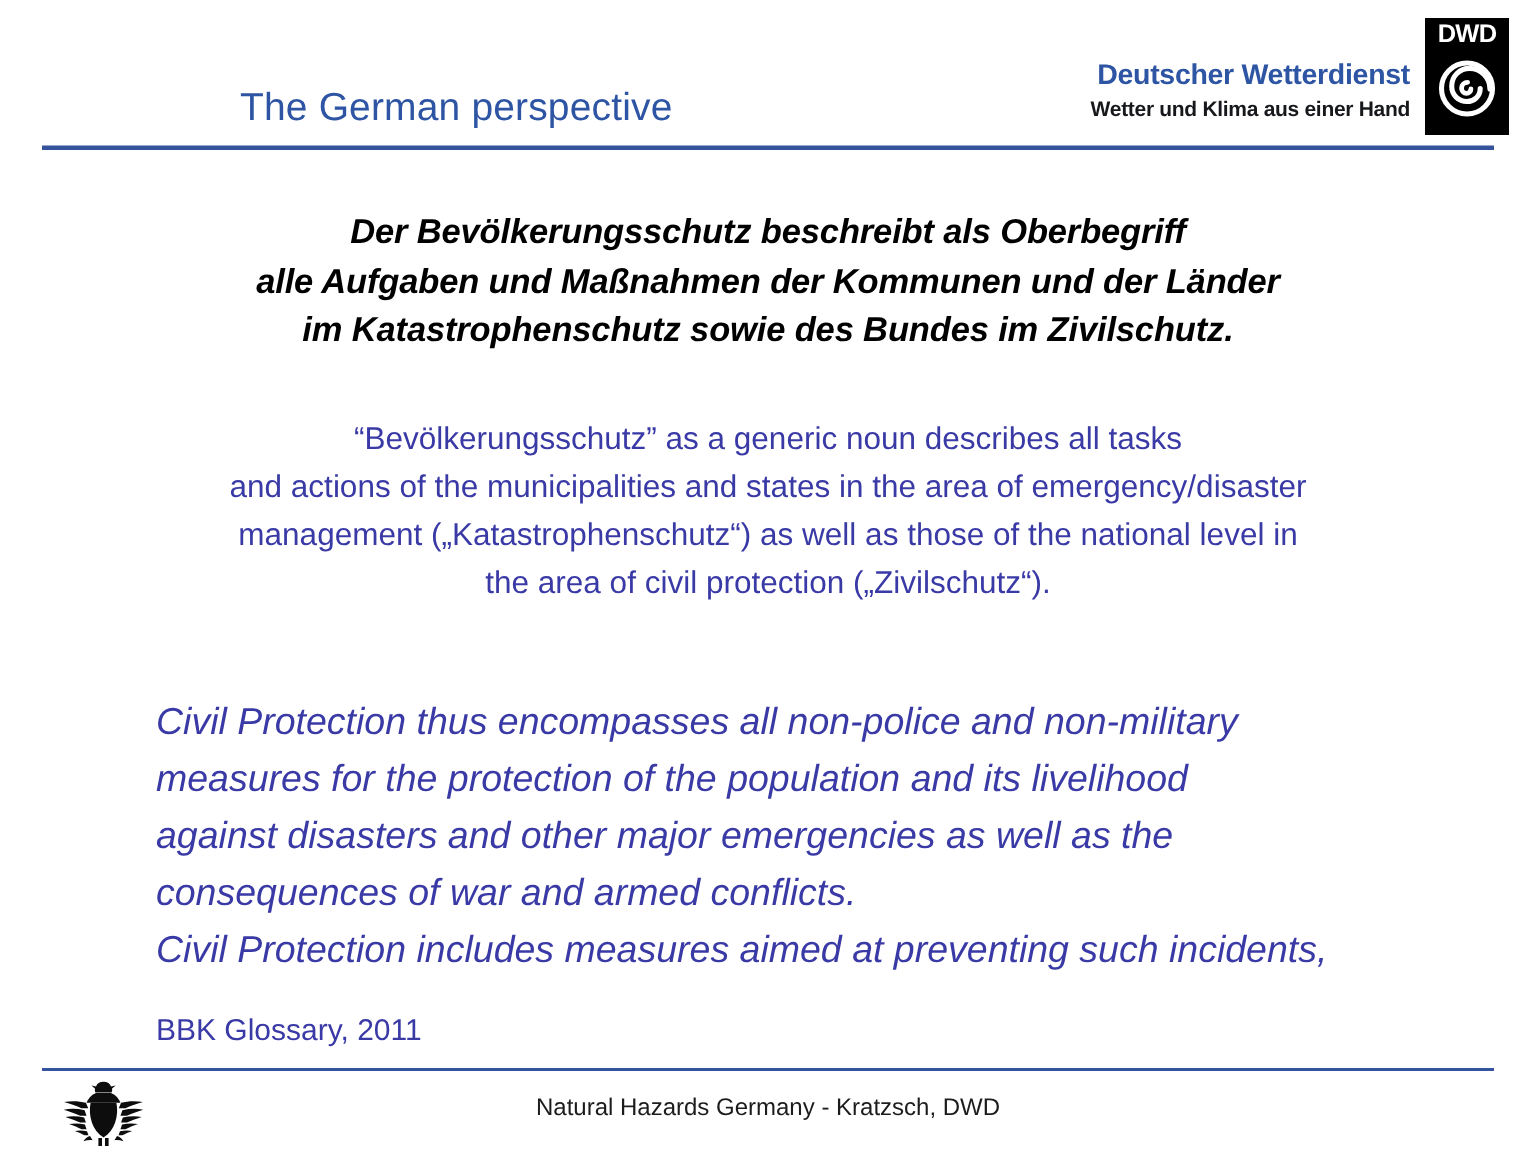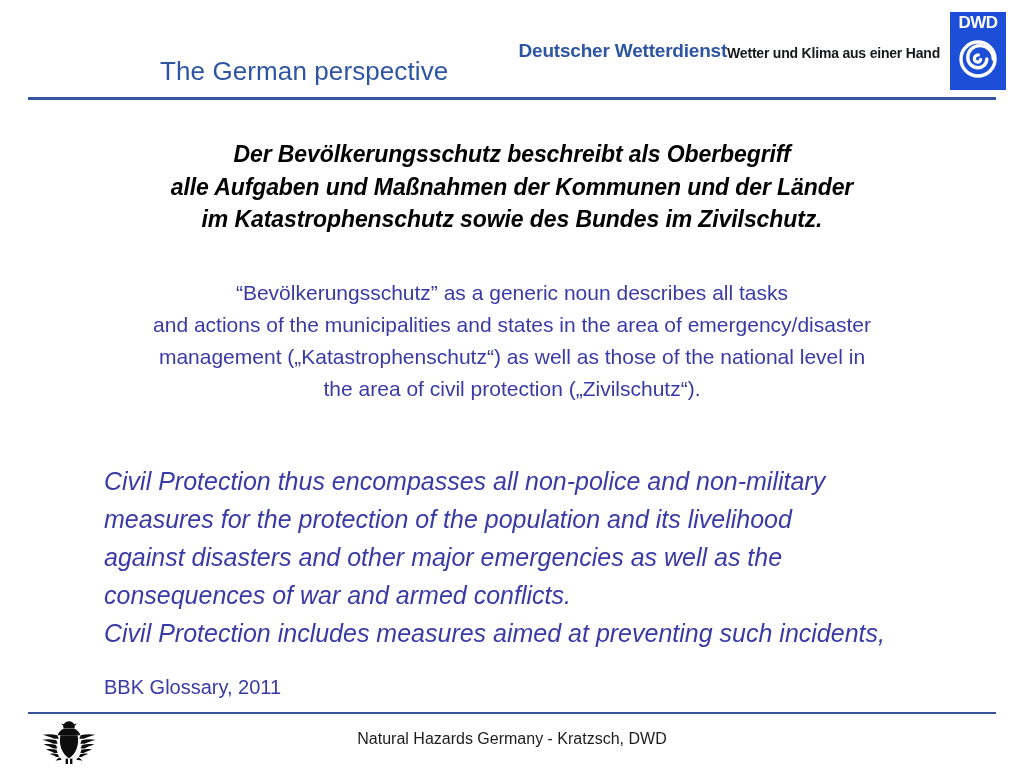--- a/index.html
+++ b/index.html
@@ -48,21 +48,21 @@
   .brand {
     position: absolute;
     right: 18px;
     top: 12px;
     display: flex;
     align-items: flex-start;
     gap: 10px;
   }
   .brand-words {
     display: flex;
-    flex-direction: row;
+    flex-direction: column;
     align-items: flex-end;
     padding-top: 28px;
   }
   .brand-line1 {
     font-size: 19px;
     font-weight: bold;
     color: #2d55a3;
     line-height: 1.15;
     white-space: nowrap;
     letter-spacing: -0.2px;
@@ -72,21 +72,21 @@
     font-weight: bold;
     color: #16181c;
     line-height: 1.2;
     white-space: nowrap;
     letter-spacing: -0.2px;
     margin-top: 2px;
   }
   .brand-mark {
     width: 56px;
     height: 78px;
-    background: #1d4ed8;
+    background: #000000;
     position: relative;
     display: block;
   }
   .brand-mark-text {
     position: absolute;
     top: 2px;
     left: 0;
     right: 0;
     text-align: center;
     color: #ffffff;

